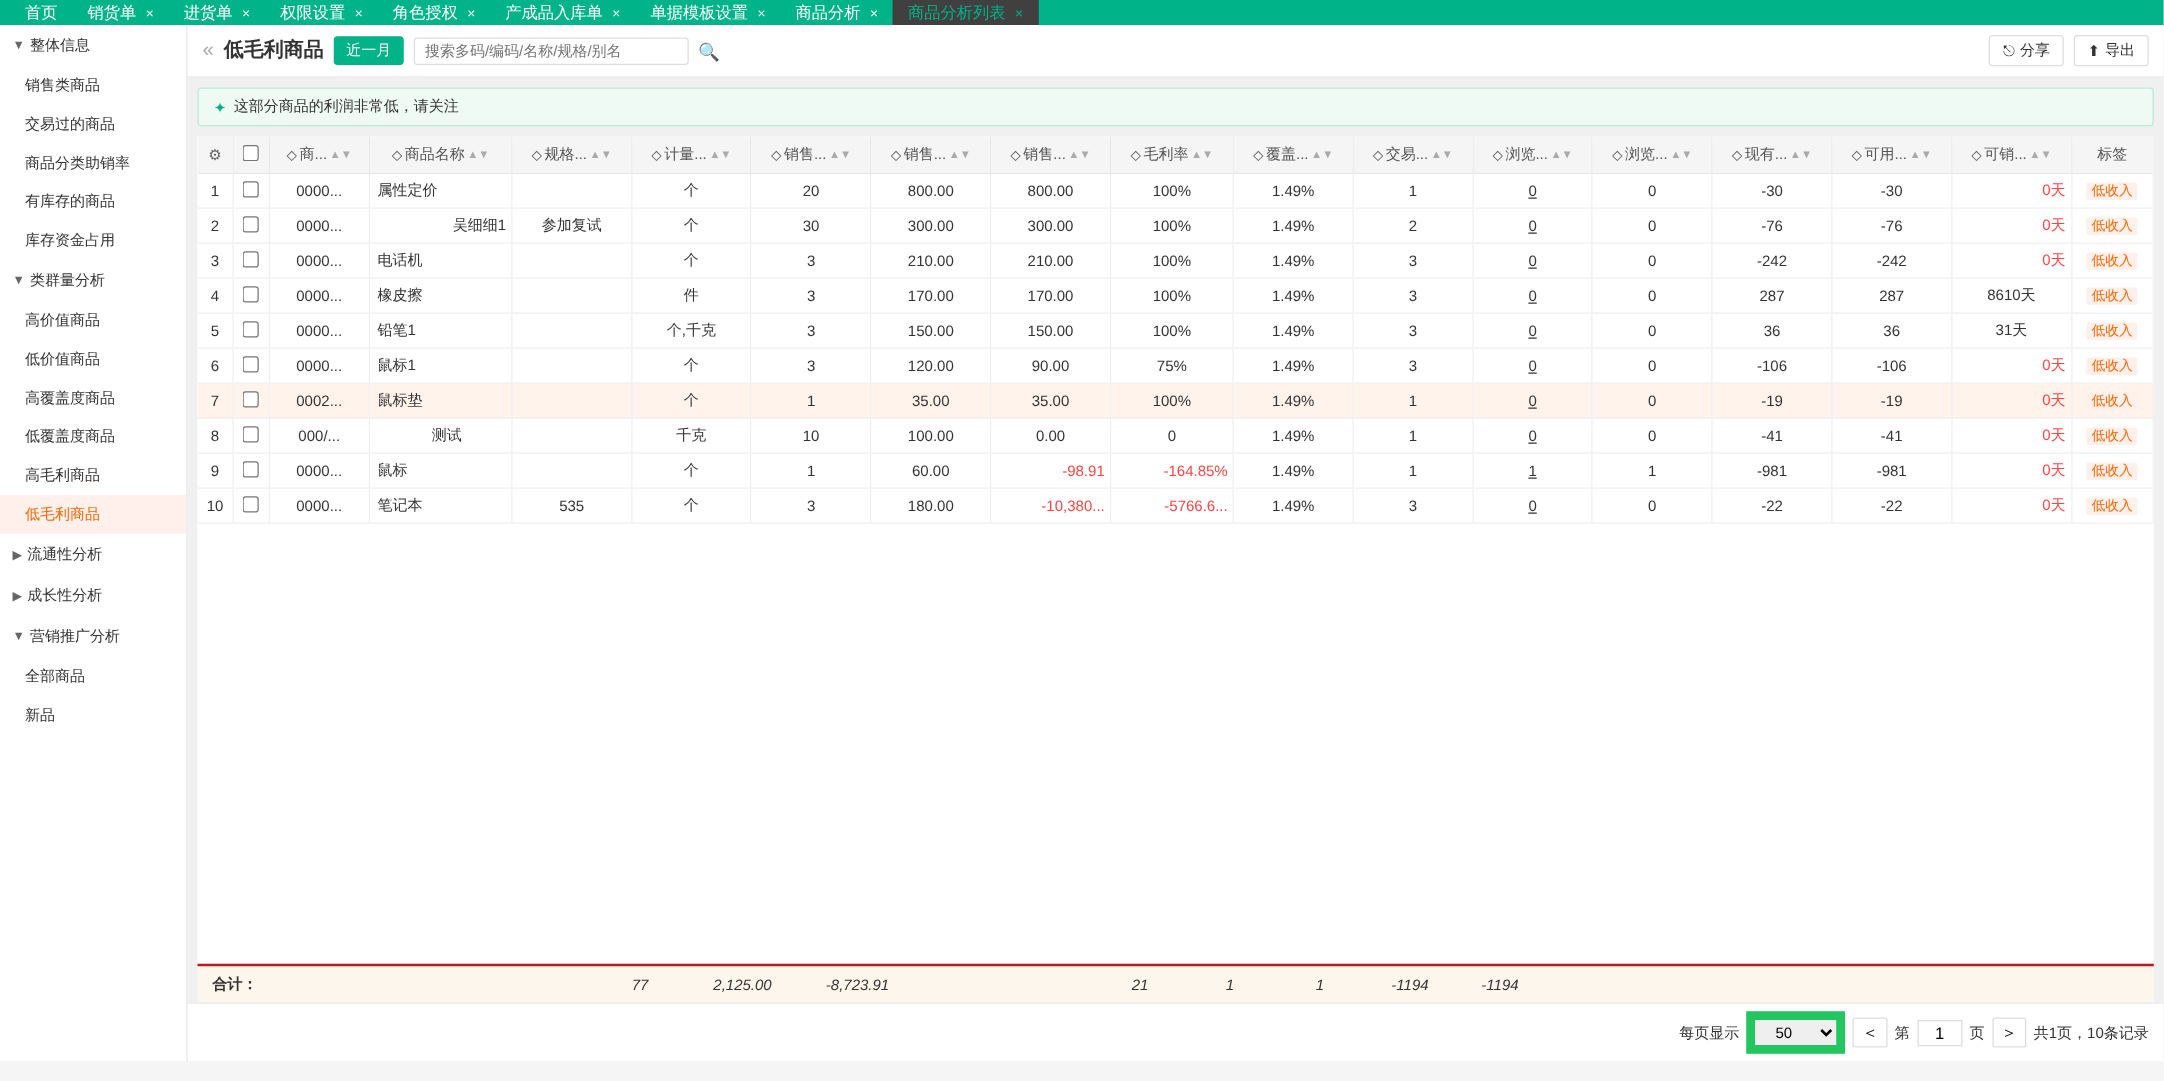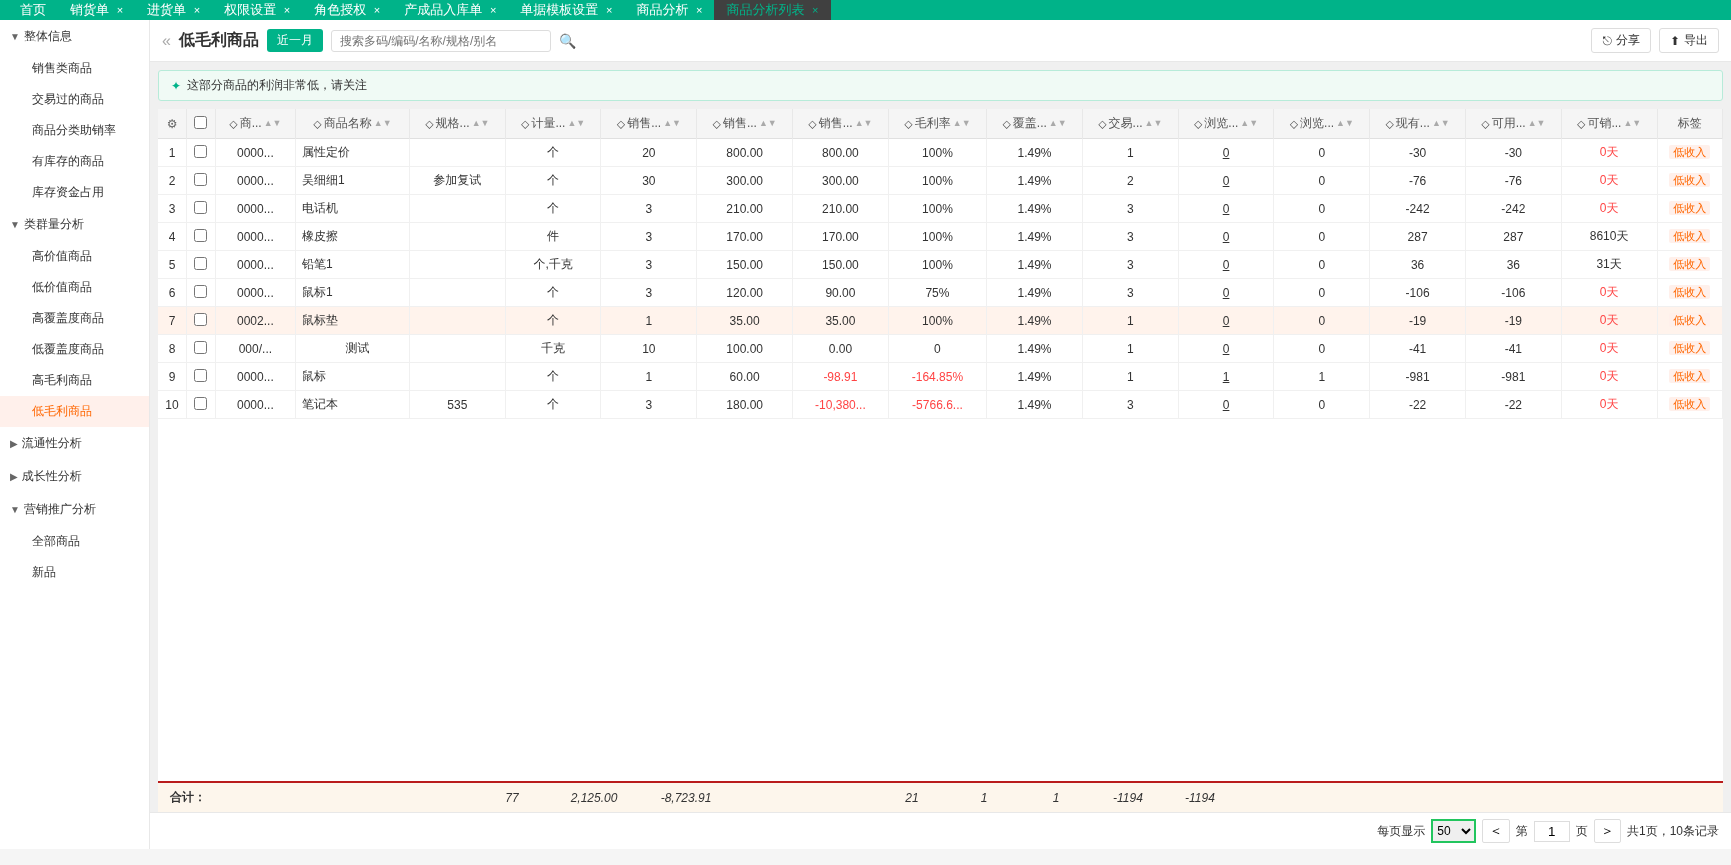--- a/index.html
+++ b/index.html
@@ -43,21 +43,21 @@
     .sidebar-group-title {
       display: flex;
       align-items: center;
       padding: 8px 10px;
       font-size: 12px;
       color: #333;
       cursor: pointer;
     }
     .sidebar-group-title .arrow { margin-right: 4px; color: #666; }
     .sidebar-item {
-      padding: 7px 10px 7px 32px;
+      padding: 7px 10px 7px 20px;
       font-size: 12px;
       color: #333;
       cursor: pointer;
       white-space: nowrap;
     }
     .sidebar-item.active { background: #fff0eb; color: #ff6600; }
 
     
     .content-area {
       flex: 1;
@@ -177,21 +177,21 @@
     tbody tr {
       border-bottom: 1px solid #f0f0f0;
     }
     tbody tr.highlighted { background: #fff3ec; }
     tbody td {
       padding: 5px 4px;
       text-align: center;
       border-right: 1px solid #f0f0f0;
       white-space: nowrap;
     }
-    .red-text { color: #ff4444; }
+    .red-text { color: #ff4444; text-align: right; }
     .underline-link { text-decoration: underline; cursor: pointer; }
     .tag-low { 
       background: #fff0eb; 
       color: #ff6600; 
       padding: 1px 4px; 
       border-radius: 2px; 
       font-size: 11px;
     }
 
     
@@ -211,22 +211,22 @@
       display: flex;
       align-items: center;
       justify-content: flex-end;
       padding: 6px 12px;
       background: #fff;
       border-top: 1px solid #e8e8e8;
       gap: 6px;
       font-size: 12px;
     }
     .pagination-bar select {
-      border: 2px solid #22c55e;
-      padding: 2px 0;
+      border: 7px solid #22c55e;
+      padding: 2px 12px;
       font-size: 12px;
     }
     .pagination-bar .pg-btn {
       background: none;
       border: 1px solid #ddd;
       padding: 2px 6px;
       cursor: pointer;
       border-radius: 2px;
     }
     .pagination-bar .pg-input {
@@ -403,21 +403,21 @@
     <td>0</td>
     <td>-30</td>
     <td>-30</td>
     <td class="red-text">0天</td>
     <td><span class="tag-low">低收入</span></td>
   </tr>
             <tr>
     <td>2</td>
     <td><input type="checkbox" style=""></td>
     <td>0000...</td>
-    <td style="text-align:left;padding-left:6px;">吴细细1</td>
+    <td style="text-align:right;padding-left:6px;">吴细细1</td>
     <td>参加复试</td>
     <td>个</td>
     <td>30</td>
     <td>300.00</td>
     <td class="">300.00</td>
     <td class="">100%</td>
     <td>1.49%</td>
     <td>2</td>
     <td class="underline-link">0</td>
     <td>0</td>

